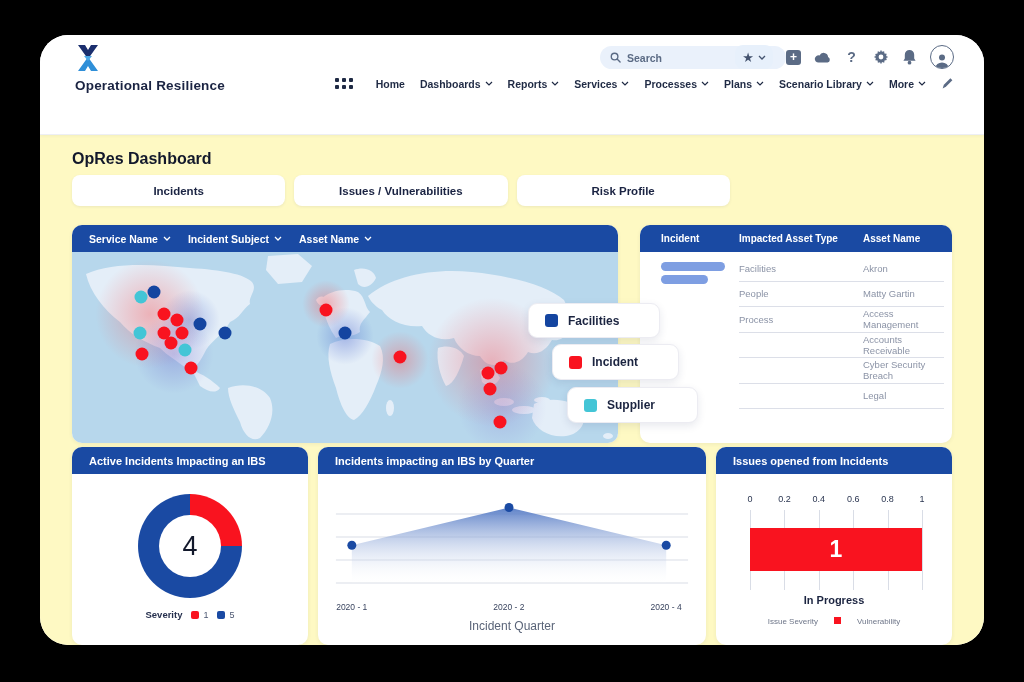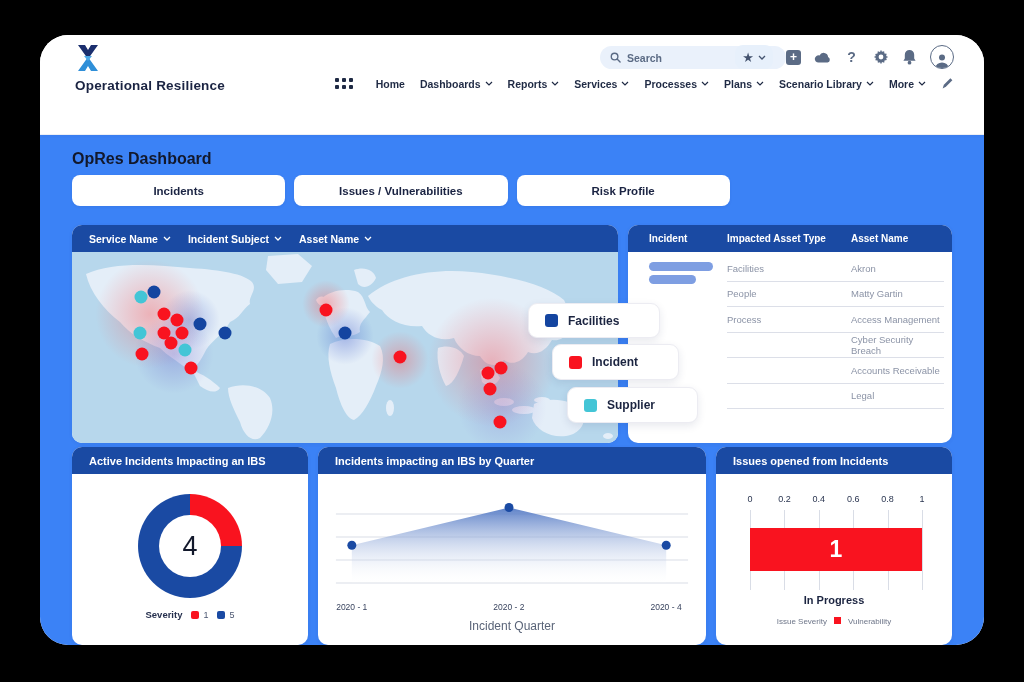--- a/index.html
+++ b/index.html
@@ -17,27 +17,27 @@
   .star-btn { background:#e7f0fb; border-radius:8px; height:24px; padding:0 7px; display:flex; align-items:center; gap:4px; color:#44536f; font-size:13px; cursor:pointer; }
   .tb-icon { width:17px; height:17px; display:flex; align-items:center; justify-content:center; color:#5b6b85; font-size:14px; font-weight:bold; cursor:pointer; }
   .plusbox { width:15px; height:15px; background:#5b6b85; border-radius:3px; color:#fff; font-size:12px; line-height:15px; text-align:center; font-weight:bold; }
   .avatar { width:24px; height:24px; border:1.6px solid #5b6b85; border-radius:50%; display:flex; align-items:flex-end; justify-content:center; overflow:hidden; }
   .nav { position:absolute; right:30px; top:42px; display:flex; align-items:center; gap:15px; }
   .nav-item { font-size:10.5px; font-weight:bold; color:#1f2a44; display:flex; align-items:center; gap:4px; cursor:pointer; white-space:nowrap; }
   .waffle { display:grid; grid-template-columns:repeat(3,4px); grid-template-rows:repeat(2,4px); gap:3px; margin-right:8px; cursor:pointer; }
   .waffle i { background:#1f2a44; border-radius:1px; }
 
   
-  .content { position:absolute; top:100px; left:0; right:0; bottom:0; background:#3b82f6; padding:14px 32px 0; }
+  .content { position:absolute; top:100px; left:0; right:0; bottom:0; background:#fef9c3; padding:14px 32px 0; }
   .page-title { font-size:16px; line-height:20px; font-weight:bold; color:#12182b; }
   .tabs { margin-top:6px; display:grid; grid-template-columns:repeat(4,1fr); gap:9px; height:31px; }
   .tab { border-radius:8px; background:#fff; box-shadow:0 1px 3px rgba(25,40,90,.08); display:flex; align-items:center; justify-content:center; font-size:11.5px; font-weight:bold; color:#1a2342; cursor:pointer; }
   .tab.active { background:#1a4aa3; color:#fff; }
 
-  .row-top { margin-top:19px; height:218px; display:flex; gap:10px; position:relative; }
+  .row-top { margin-top:19px; height:218px; display:flex; gap:22px; position:relative; }
   .row-bottom { margin-top:4px; height:198px; display:flex; gap:10px; }
 
   .panel { background:#fff; border-radius:10px; box-shadow:0 1px 4px rgba(25,40,90,.07); overflow:hidden; position:relative; }
   .panel-head { height:27px; background:#1a4aa3; display:flex; align-items:center; padding:0 17px; color:#fff; font-size:11px; font-weight:bold; }
 
   
   .map-panel { width:546px; }
   .map-head { gap:17px; }
   .filter { display:flex; align-items:center; gap:5px; font-size:10.5px; font-weight:bold; cursor:pointer; }
   .map-body { position:relative; height:191px; background:#b7d7ec; }
@@ -75,21 +75,21 @@
   .area-wrap { position:absolute; left:0; right:0; top:6px; }
   .x-labels span { position:absolute; transform:translateX(-50%); font-size:8.5px; color:#39445f; top:122px; }
   .x-axis-title { position:absolute; left:0; right:0; top:139px; text-align:center; font-size:12px; color:#5a6478; }
 
   
   .bar-plot { position:absolute; left:34px; top:36px; width:172px; height:80px; }
   .vgrid { position:absolute; top:0; bottom:0; width:1px; background:#d9dde6; }
   .tick { position:absolute; top:-16px; transform:translateX(-50%); font-size:9px; color:#2a3550; }
   .bar-rect { position:absolute; left:0; top:18px; height:43px; display:flex; align-items:center; justify-content:center; color:#fff; font-size:23px; font-weight:bold; }
   .bar-cat { position:absolute; left:0; right:0; top:120px; text-align:center; font-size:11px; font-weight:bold; color:#1b2440; }
-  .bar-legend { position:absolute; left:0; right:0; top:143px; display:flex; justify-content:center; gap:7px; }
+  .bar-legend { position:absolute; left:0; right:0; top:143px; display:flex; justify-content:center; gap:16px; }
   .bar-legend .t { font-size:8px; color:#6e7689; }
   .bar-legend .sq { width:7px; height:7px; }
   .bar-legend .l { font-size:8px; color:#6e7689; }
 </style>
 </head>
 <body>
 
 <div class="window">
 
   <div class="topbar">
@@ -321,26 +321,26 @@
               <span class="c3">Matty Gartin</span>
             </div>
           <div class="t-row">
               <span class="c1"></span>
               <span class="c2">Process</span>
               <span class="c3">Access Management</span>
             </div>
           <div class="t-row">
               <span class="c1"></span>
               <span class="c2"></span>
+              <span class="c3">Accounts Receivable</span>
+            </div>
+          <div class="t-row">
+              <span class="c1"></span>
+              <span class="c2"></span>
               <span class="c3">Cyber Security Breach</span>
-            </div>
-          <div class="t-row">
-              <span class="c1"></span>
-              <span class="c2"></span>
-              <span class="c3">Accounts Receivable</span>
             </div>
           <div class="t-row">
               <span class="c1"></span>
               <span class="c2"></span>
               <span class="c3">Legal</span>
             </div>
         </div>
       </div>
 
       <div class="legend-card" style="left:456px;top:78px;width:132px;height:35px;">

